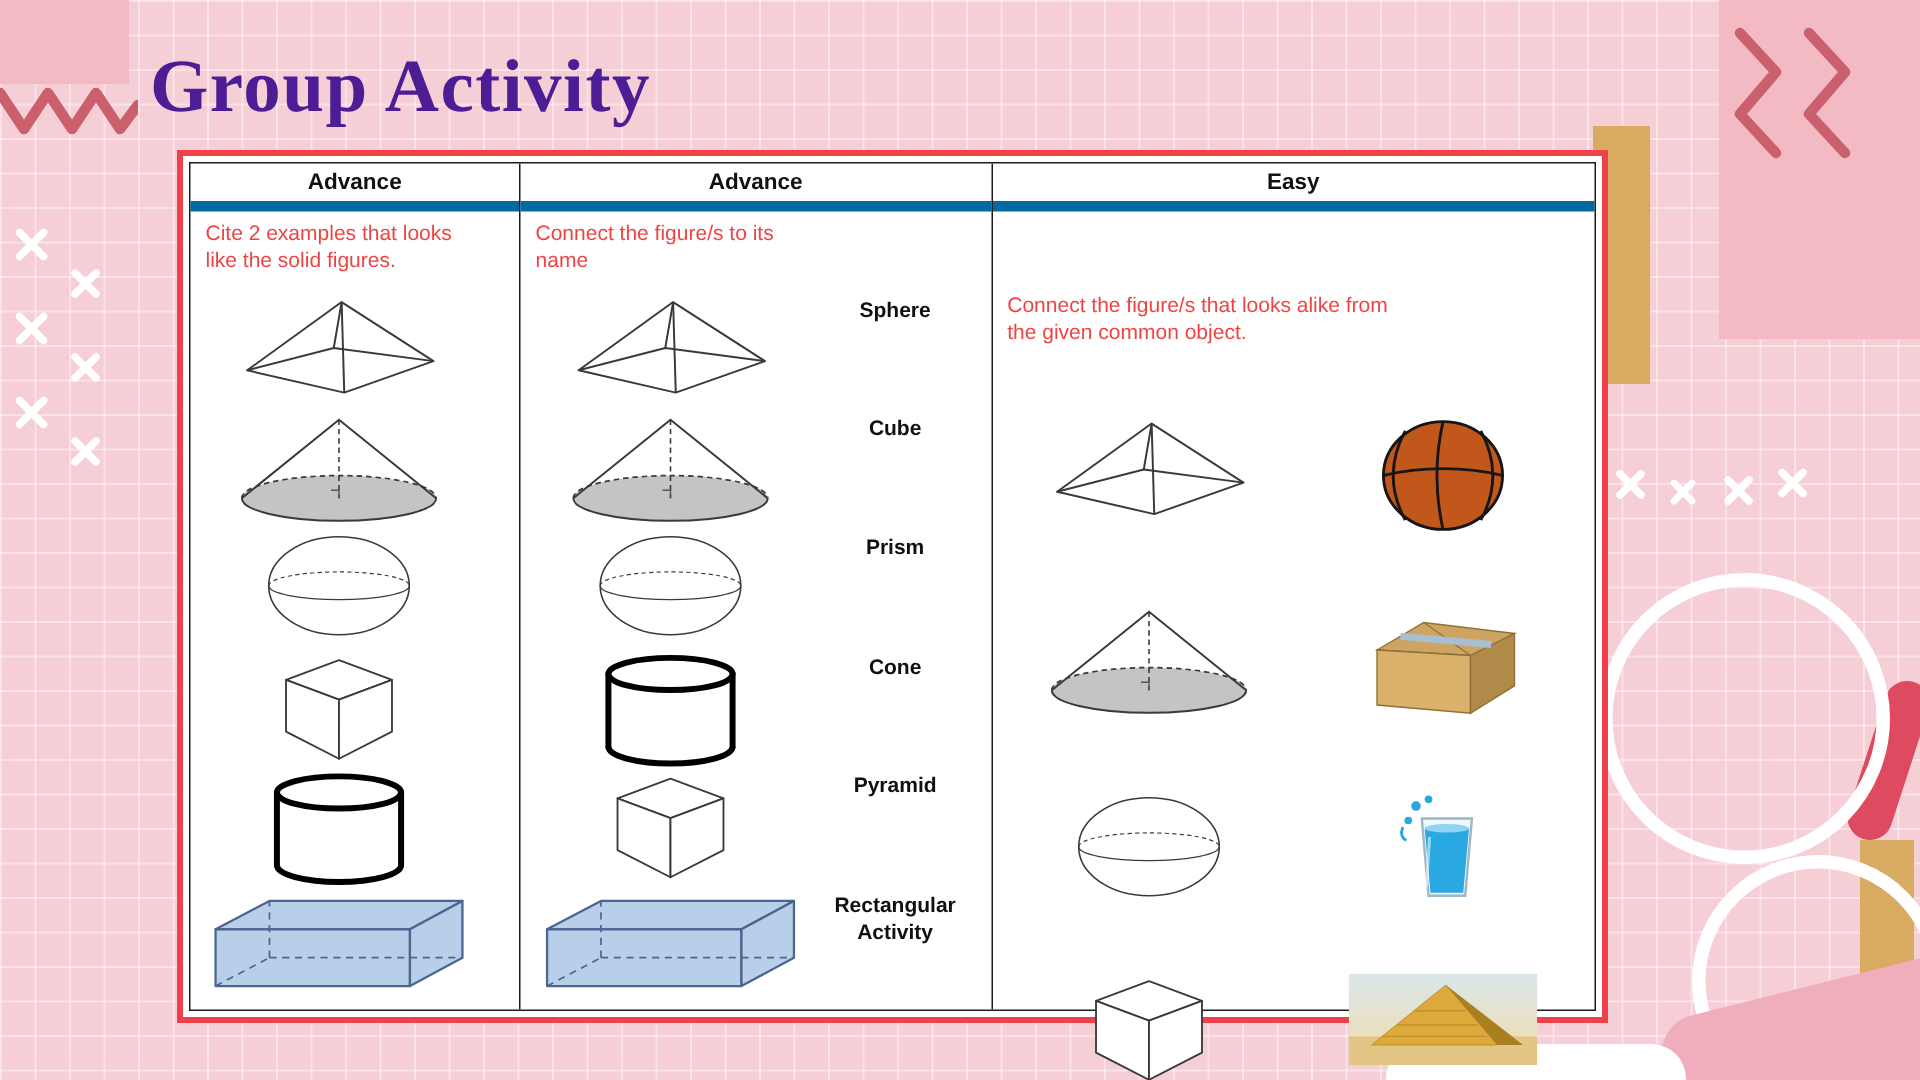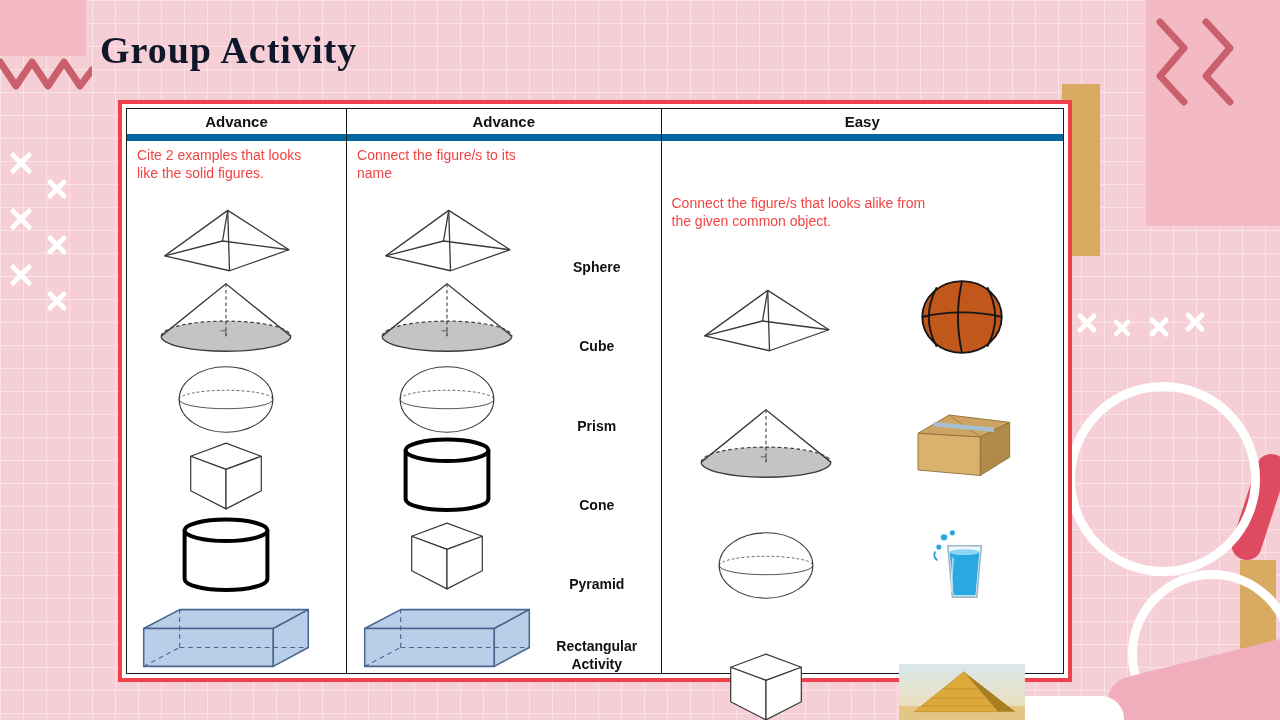--- a/index.html
+++ b/index.html
@@ -20,42 +20,42 @@
   .circle-1{left:1066px;top:382px;width:176px;height:176px;border:9px solid #fff;border-radius:50%;z-index:2;background:transparent;}
   .circle-2{left:1128px;top:570px;width:150px;height:150px;border:9px solid #fff;border-radius:50%;z-index:2;background:transparent;}
   .pink-corner{left:1118px;top:642px;width:320px;height:170px;background:#f0adbb;border-radius:26px;transform:rotate(-14deg);z-index:3;}
   .red-pill{left:1244px;top:452px;width:30px;height:110px;background:#de4a60;border-radius:15px;transform:rotate(18deg);z-index:1;}
   .white-capsule{left:924px;top:696px;width:200px;height:46px;background:#fff;border-radius:23px;z-index:4;}
   .zz{z-index:2;}
   .xmark{z-index:2;}
 
   .title{
     position:absolute;left:100px;top:28px;margin:0;z-index:10;
-    font-family:"Liberation Serif",serif;font-size:38px;font-weight:600;
-    letter-spacing:1px;color:#0f172a;
+    font-family:"Liberation Serif",serif;font-size:50px;font-weight:600;
+    letter-spacing:1px;color:#4c1d95;
   }
 
   .panel{
     position:absolute;left:118px;top:100px;width:954px;height:582px;
     background:#fff;border:4px solid #ee4149;box-sizing:border-box;
     padding:4px;z-index:10;
   }
   .ttable{width:100%;height:100%;border:1px solid #1b1b1b;box-sizing:border-box;display:flex;}
   .tcol{height:100%;box-sizing:border-box;display:flex;flex-direction:column;}
   .tcol + .tcol{border-left:1px solid #1b1b1b;}
   .tcol1{width:23.4%;}
   .tcol2{width:33.6%;}
   .tcol3{width:43%;gap:48px;}
   .thead{
     height:25px;line-height:25px;text-align:center;font-weight:bold;
     font-size:15px;color:#111;border-bottom:7px solid #0369a1;
   }
   .instrbox{height:56px;box-sizing:border-box;padding:6px 10px 0;}
   .instr{margin:0;font-size:14px;line-height:1.25;color:#ef4444;}
-  .figrow{height:80px;display:flex;align-items:flex-end;justify-content:center;}
+  .figrow{height:80px;display:flex;align-items:flex-start;justify-content:center;}
   .tcol1 .figrow{padding-right:22px;}
   .col2row{justify-content:space-between;padding:0 10px 0 4px;}
   .col3row{justify-content:space-between;padding:0 26px 0 4px;}
   .figslot{width:200px;display:flex;justify-content:center;align-items:center;line-height:0;}
   .objslot{width:150px;display:flex;justify-content:center;align-items:center;line-height:0;}
   .figwrap{line-height:0;}
   .namelabel{width:112px;text-align:center;font-weight:bold;font-size:14px;color:#101010;line-height:1.3;}
   .hiddefs{position:absolute;width:0;height:0;overflow:hidden;}
 </style>
 </head>

